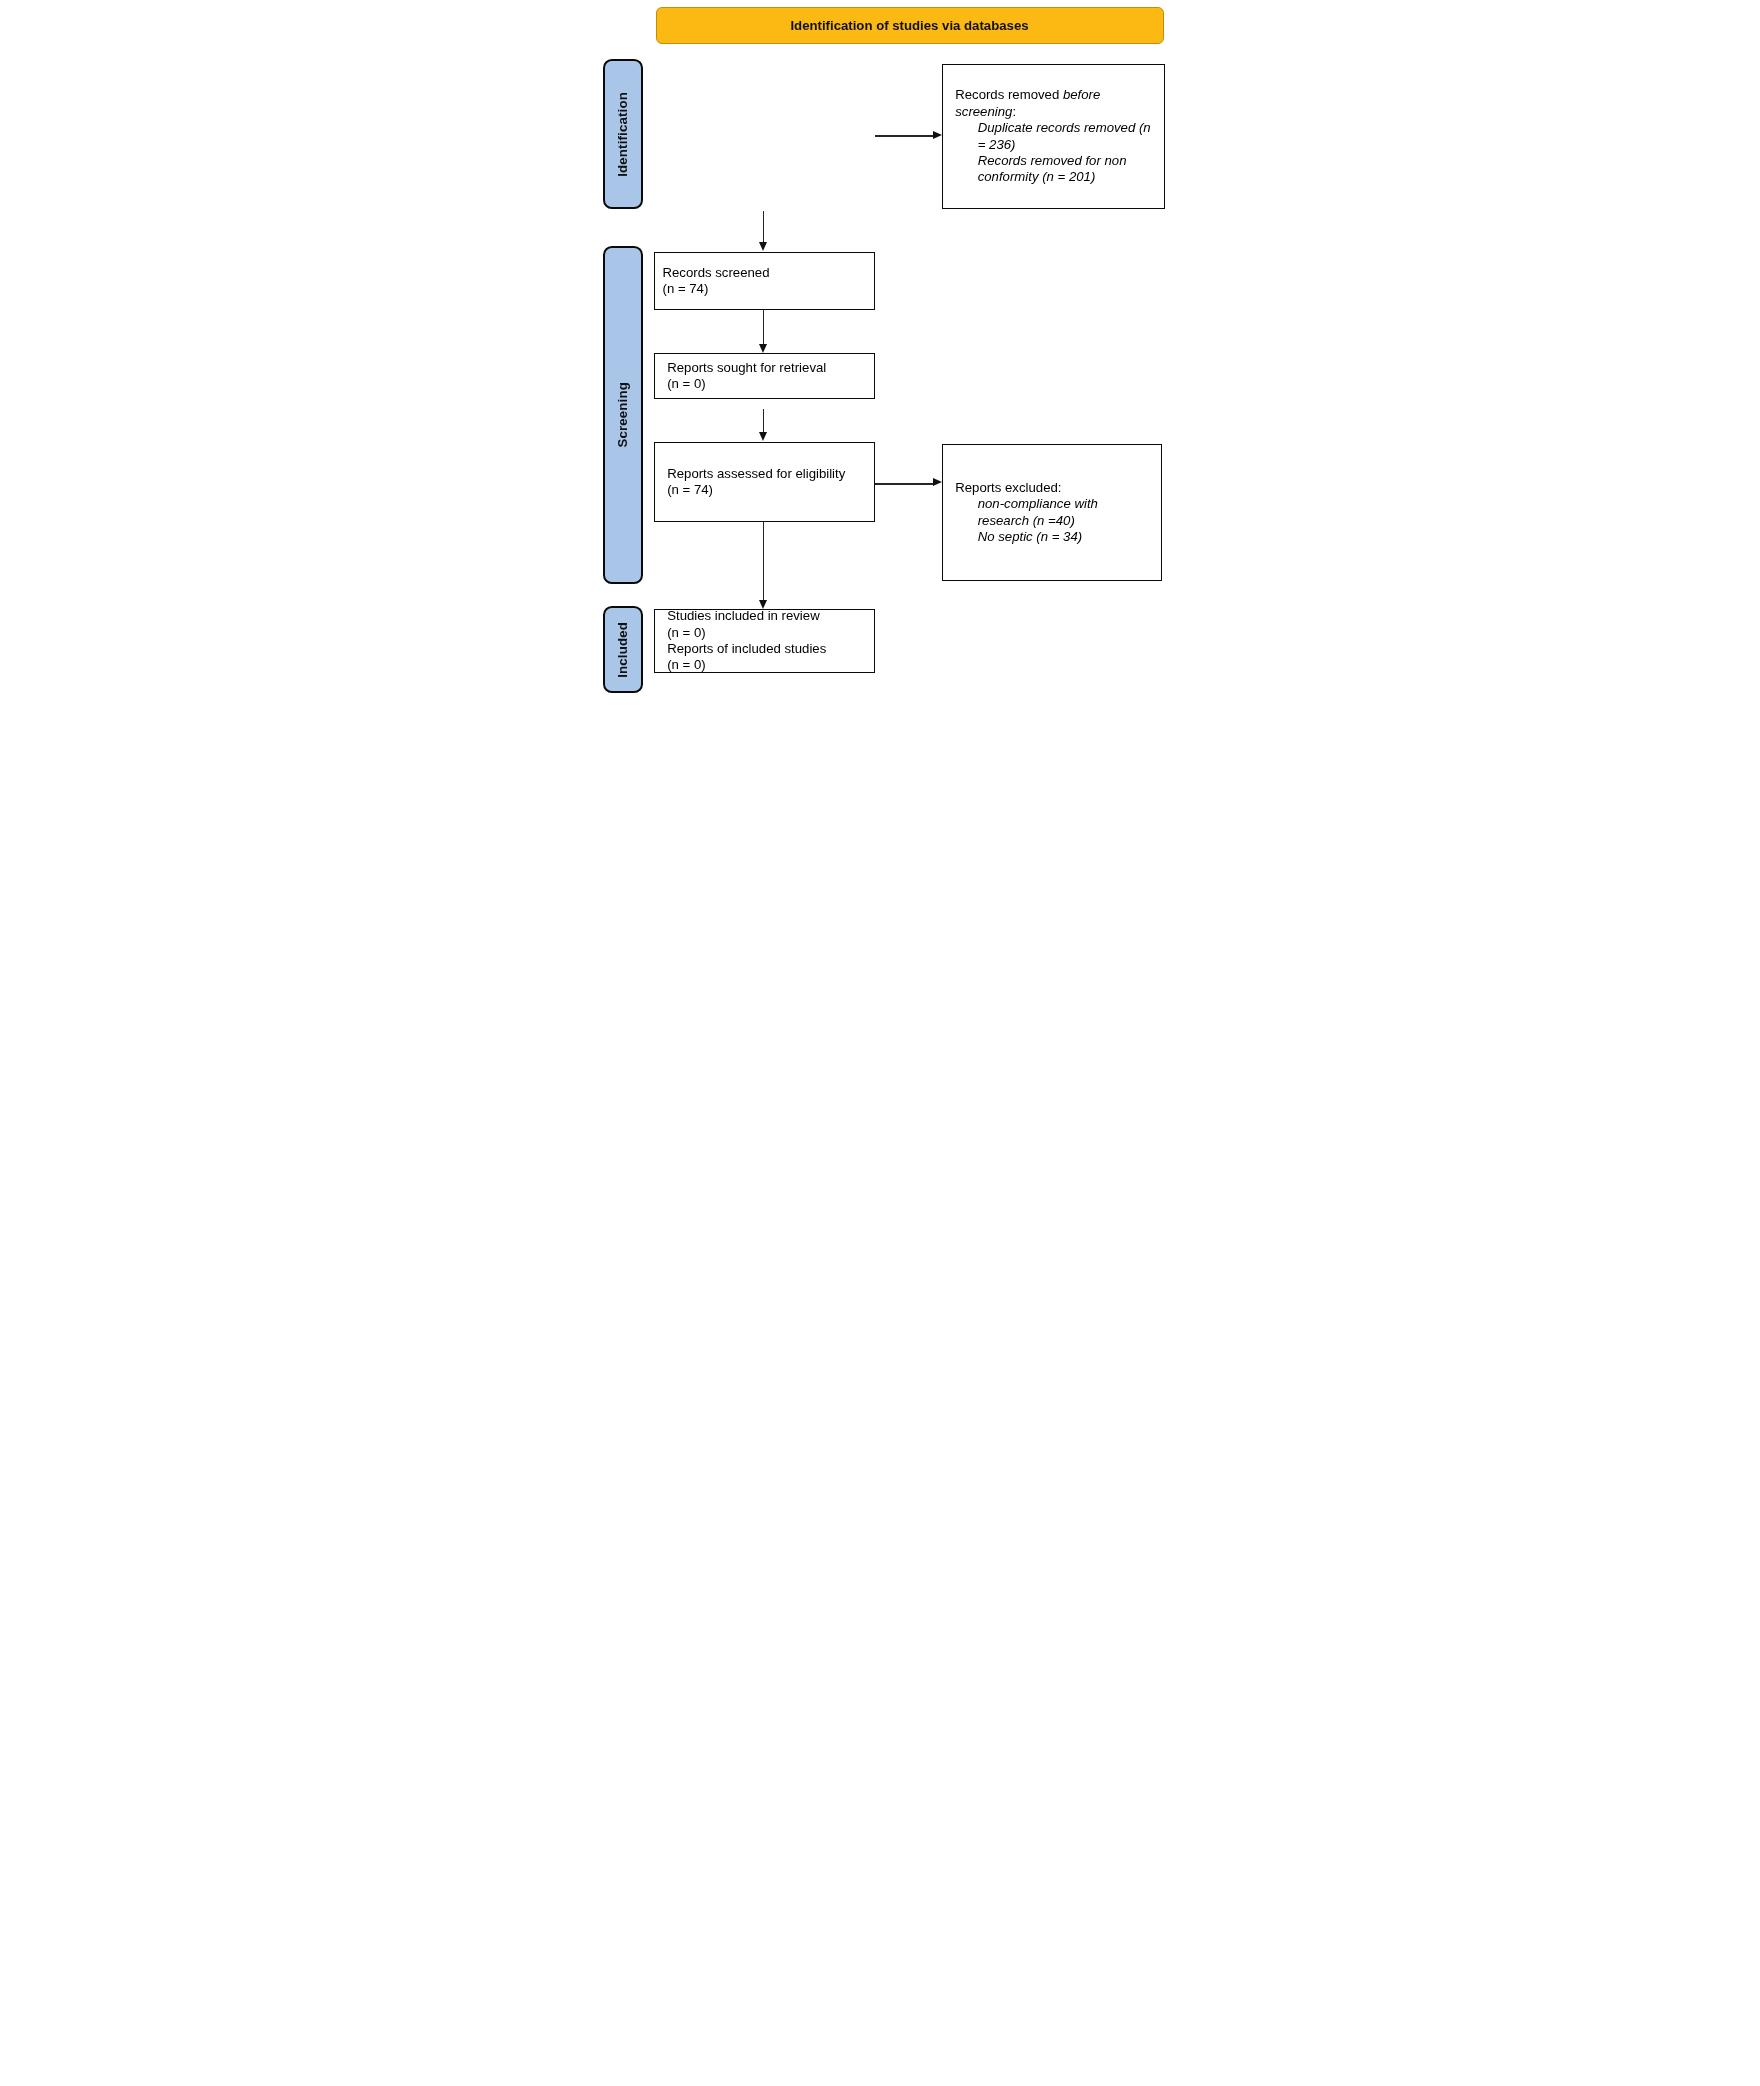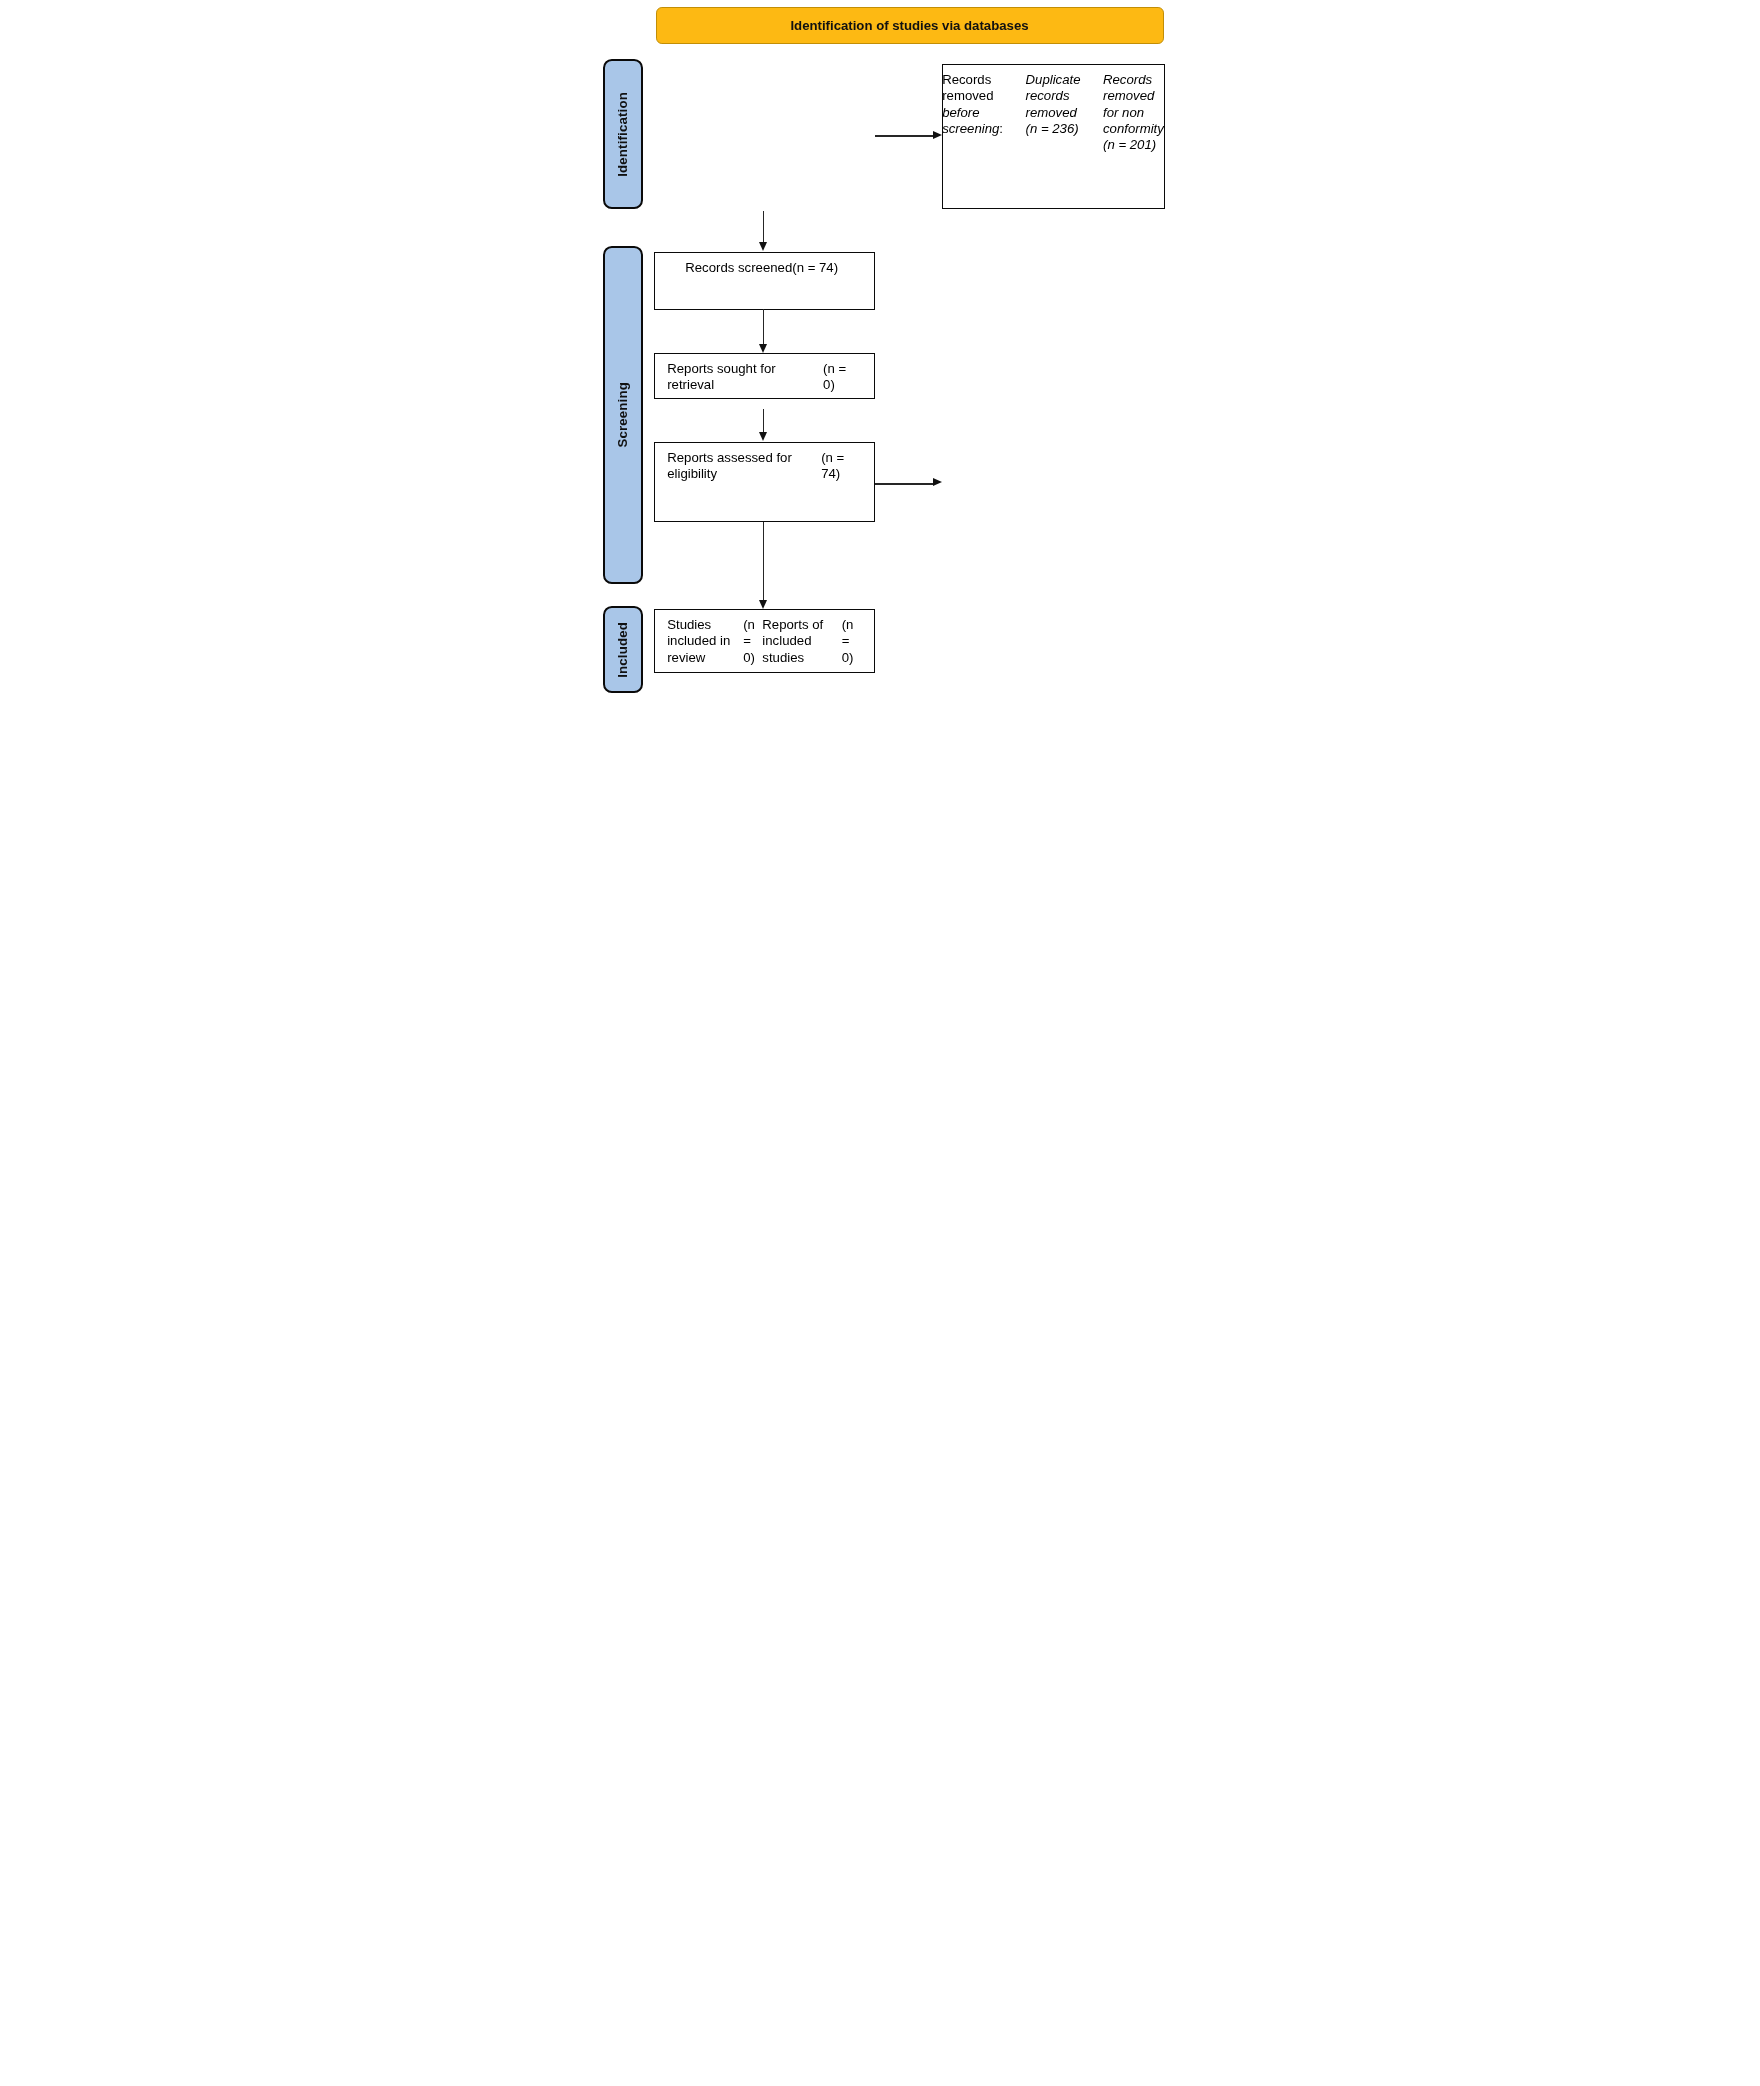--- a/index.html
+++ b/index.html
@@ -14,21 +14,21 @@
 
   
   .stage{position:absolute;left:16px;width:40px;background:#A9C6E8;
     border:2px solid #0a0a0a;border-radius:8.8px;box-sizing:border-box;
     display:flex;align-items:center;justify-content:center;}
   .stage span{writing-mode:vertical-rl;transform:rotate(180deg);
     font-size:13.2px;font-weight:bold;color:#111;letter-spacing:0.2px;}
 
   
   .box{position:absolute;background:#fff;border:1.7px solid #0a0a0a;box-sizing:border-box;
-    display:flex;justify-content:center;
+    display:flex;flex-direction:column;justify-content:center;
     padding:6.9px 12.7px;font-size:13.2px;line-height:1.24;}
   .box p{margin:0;}
   .indent{margin-left:22.5px !important;font-style:italic;}
   .it{font-style:italic;}
 
   
   .vstem{position:absolute;width:1.5px;background:#262626;}
   .vhead{position:absolute;width:0;height:0;
     border-left:4.9px solid transparent;border-right:4.9px solid transparent;
     border-top:9.8px solid #111;}
@@ -71,20 +71,25 @@
   <div class="box" style="left:67px;top:353px;width:221px;height:46px;">
     <p>Reports sought for retrieval</p>
     <p>(n = 0)</p>
   </div>
 
   <div class="box" style="left:67px;top:442px;width:221px;height:80px;">
     <p>Reports assessed for eligibility</p>
     <p>(n = 74)</p>
   </div>
 
+  <div class="box" style="left:355px;top:444px;width:220px;height:137px;">
+    <p>Reports excluded:</p>
+    <p class="indent">non-compliance with research (n =40)</p>
+    <p class="indent">No septic (n = 34)</p>
+  </div>
 
   <div class="box" style="left:67px;top:609px;width:221px;height:64px;">
     <p>Studies included in review</p>
     <p>(n = 0)</p>
     <p>Reports of included studies</p>
     <p>(n = 0)</p>
   </div>
 
   <div class="vstem" style="left:176px;top:211px;height:31px;"></div>
   <div class="vhead" style="left:172px;top:242px;"></div>

